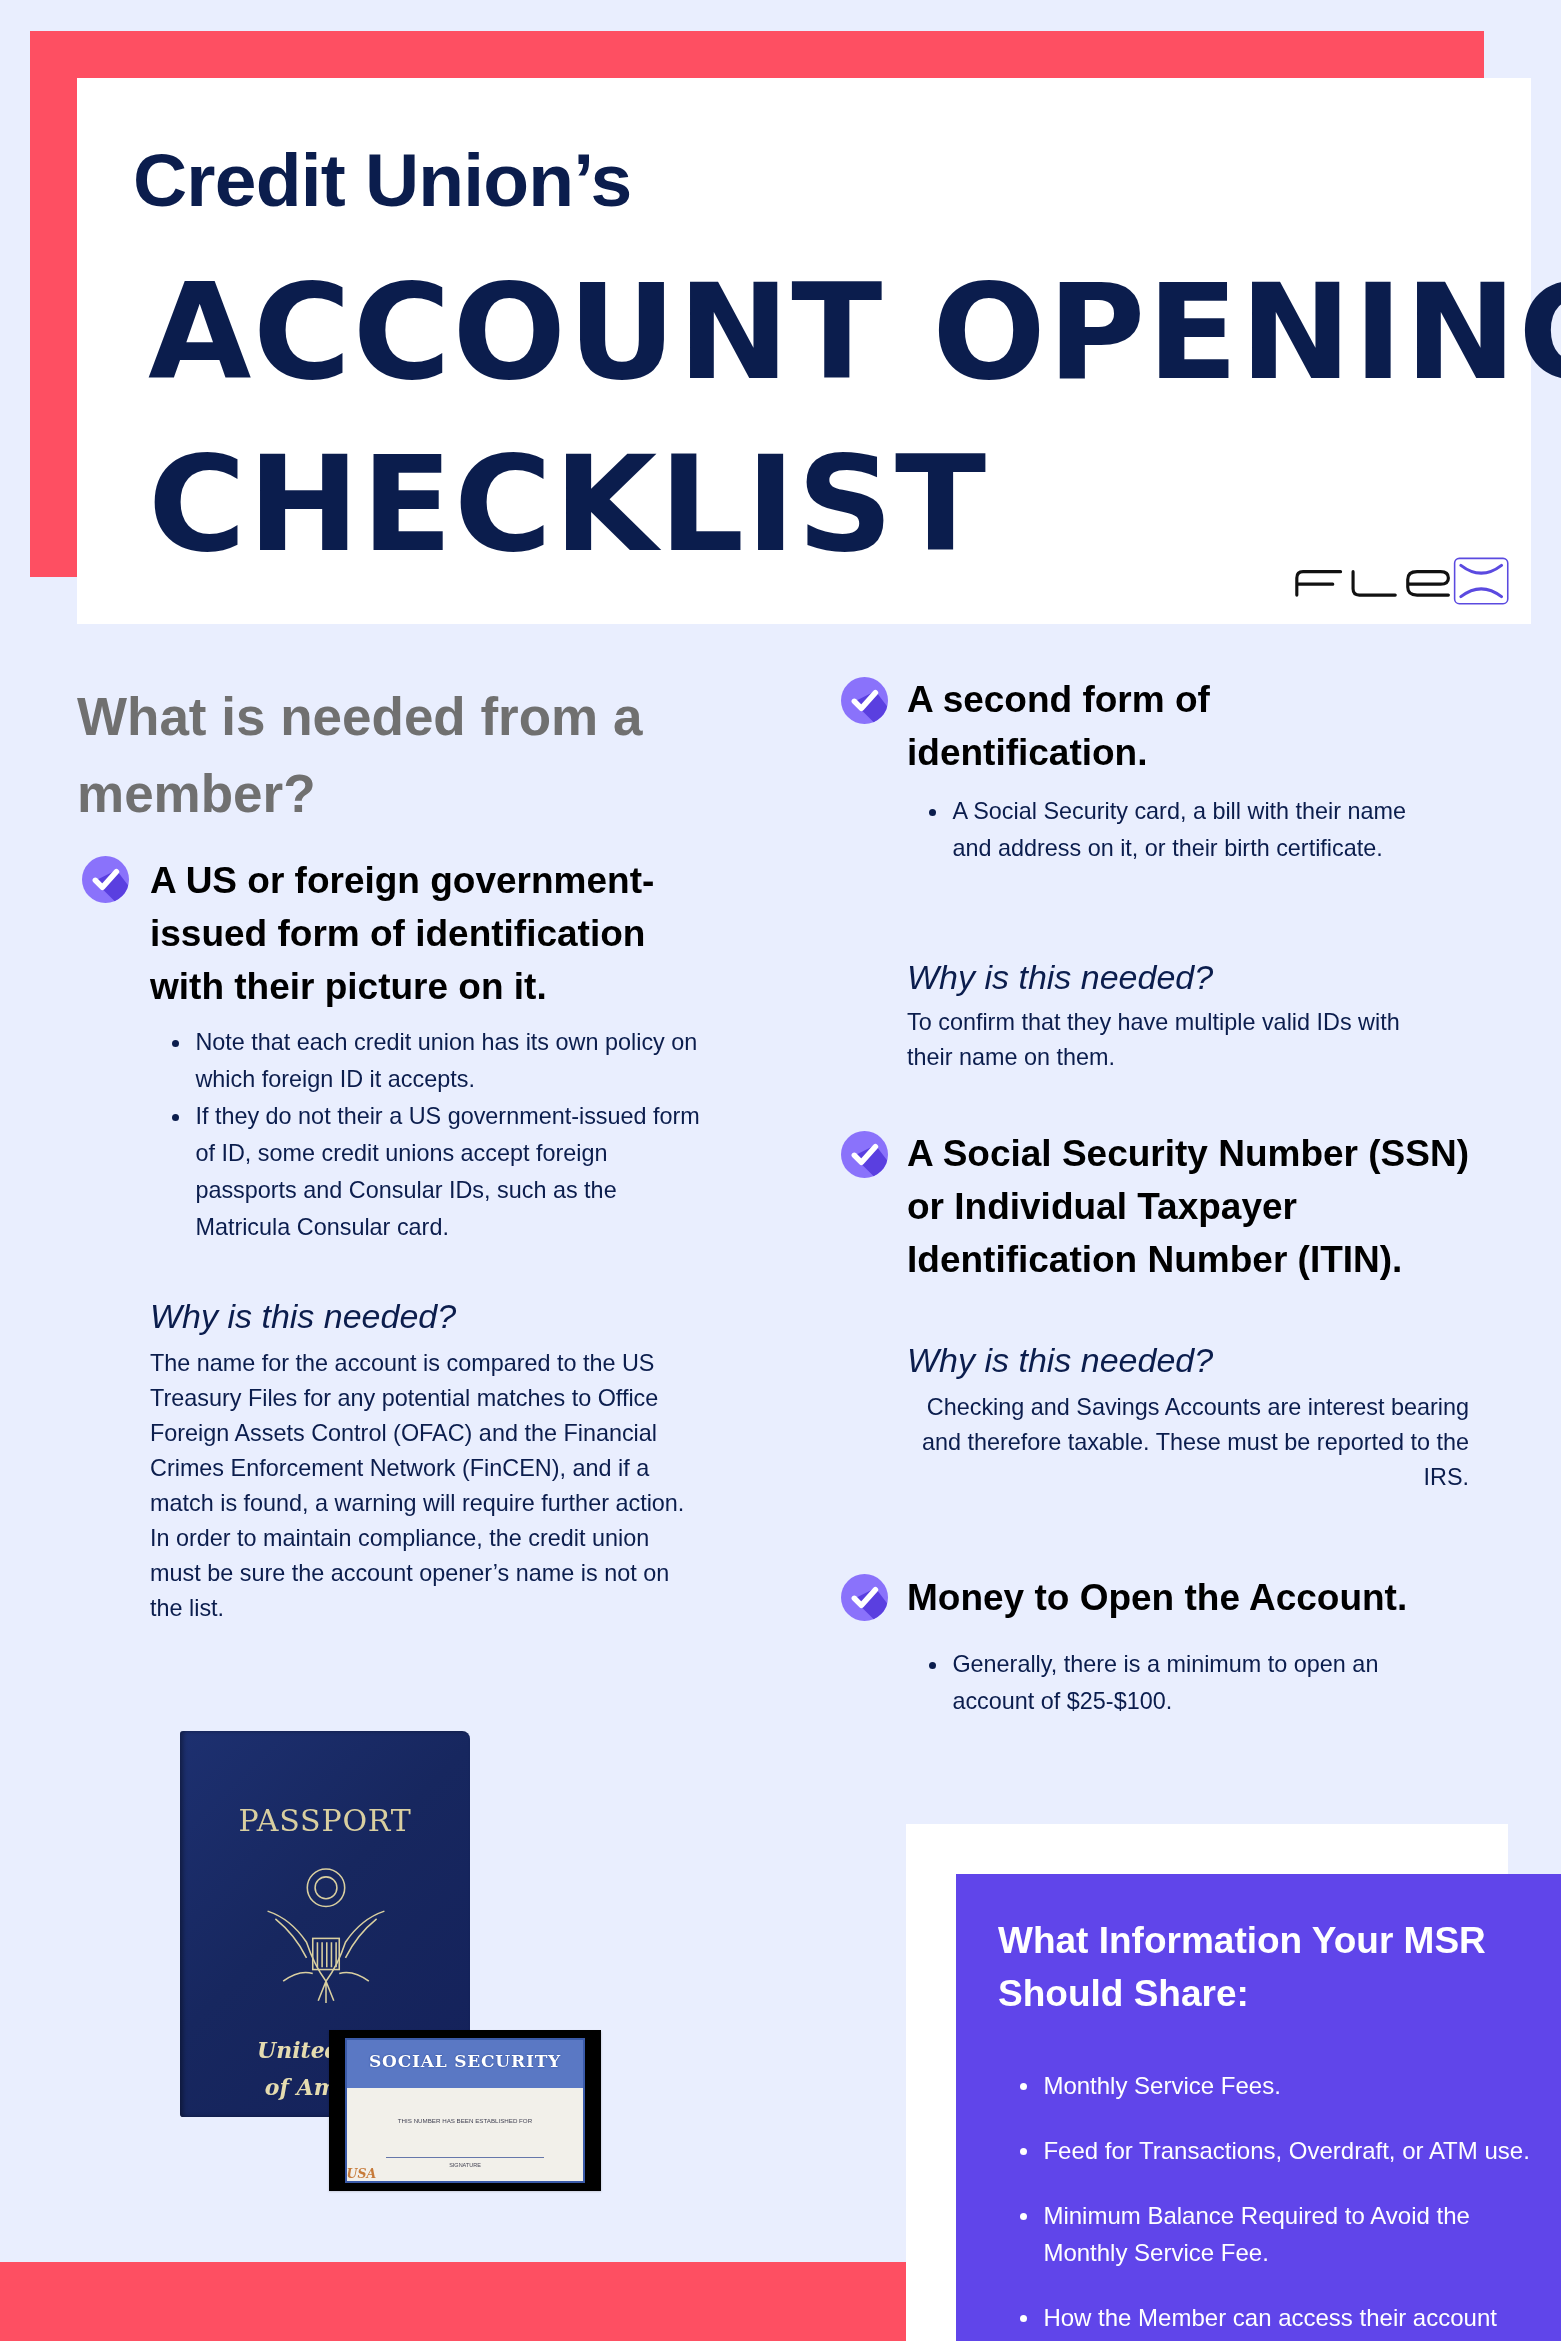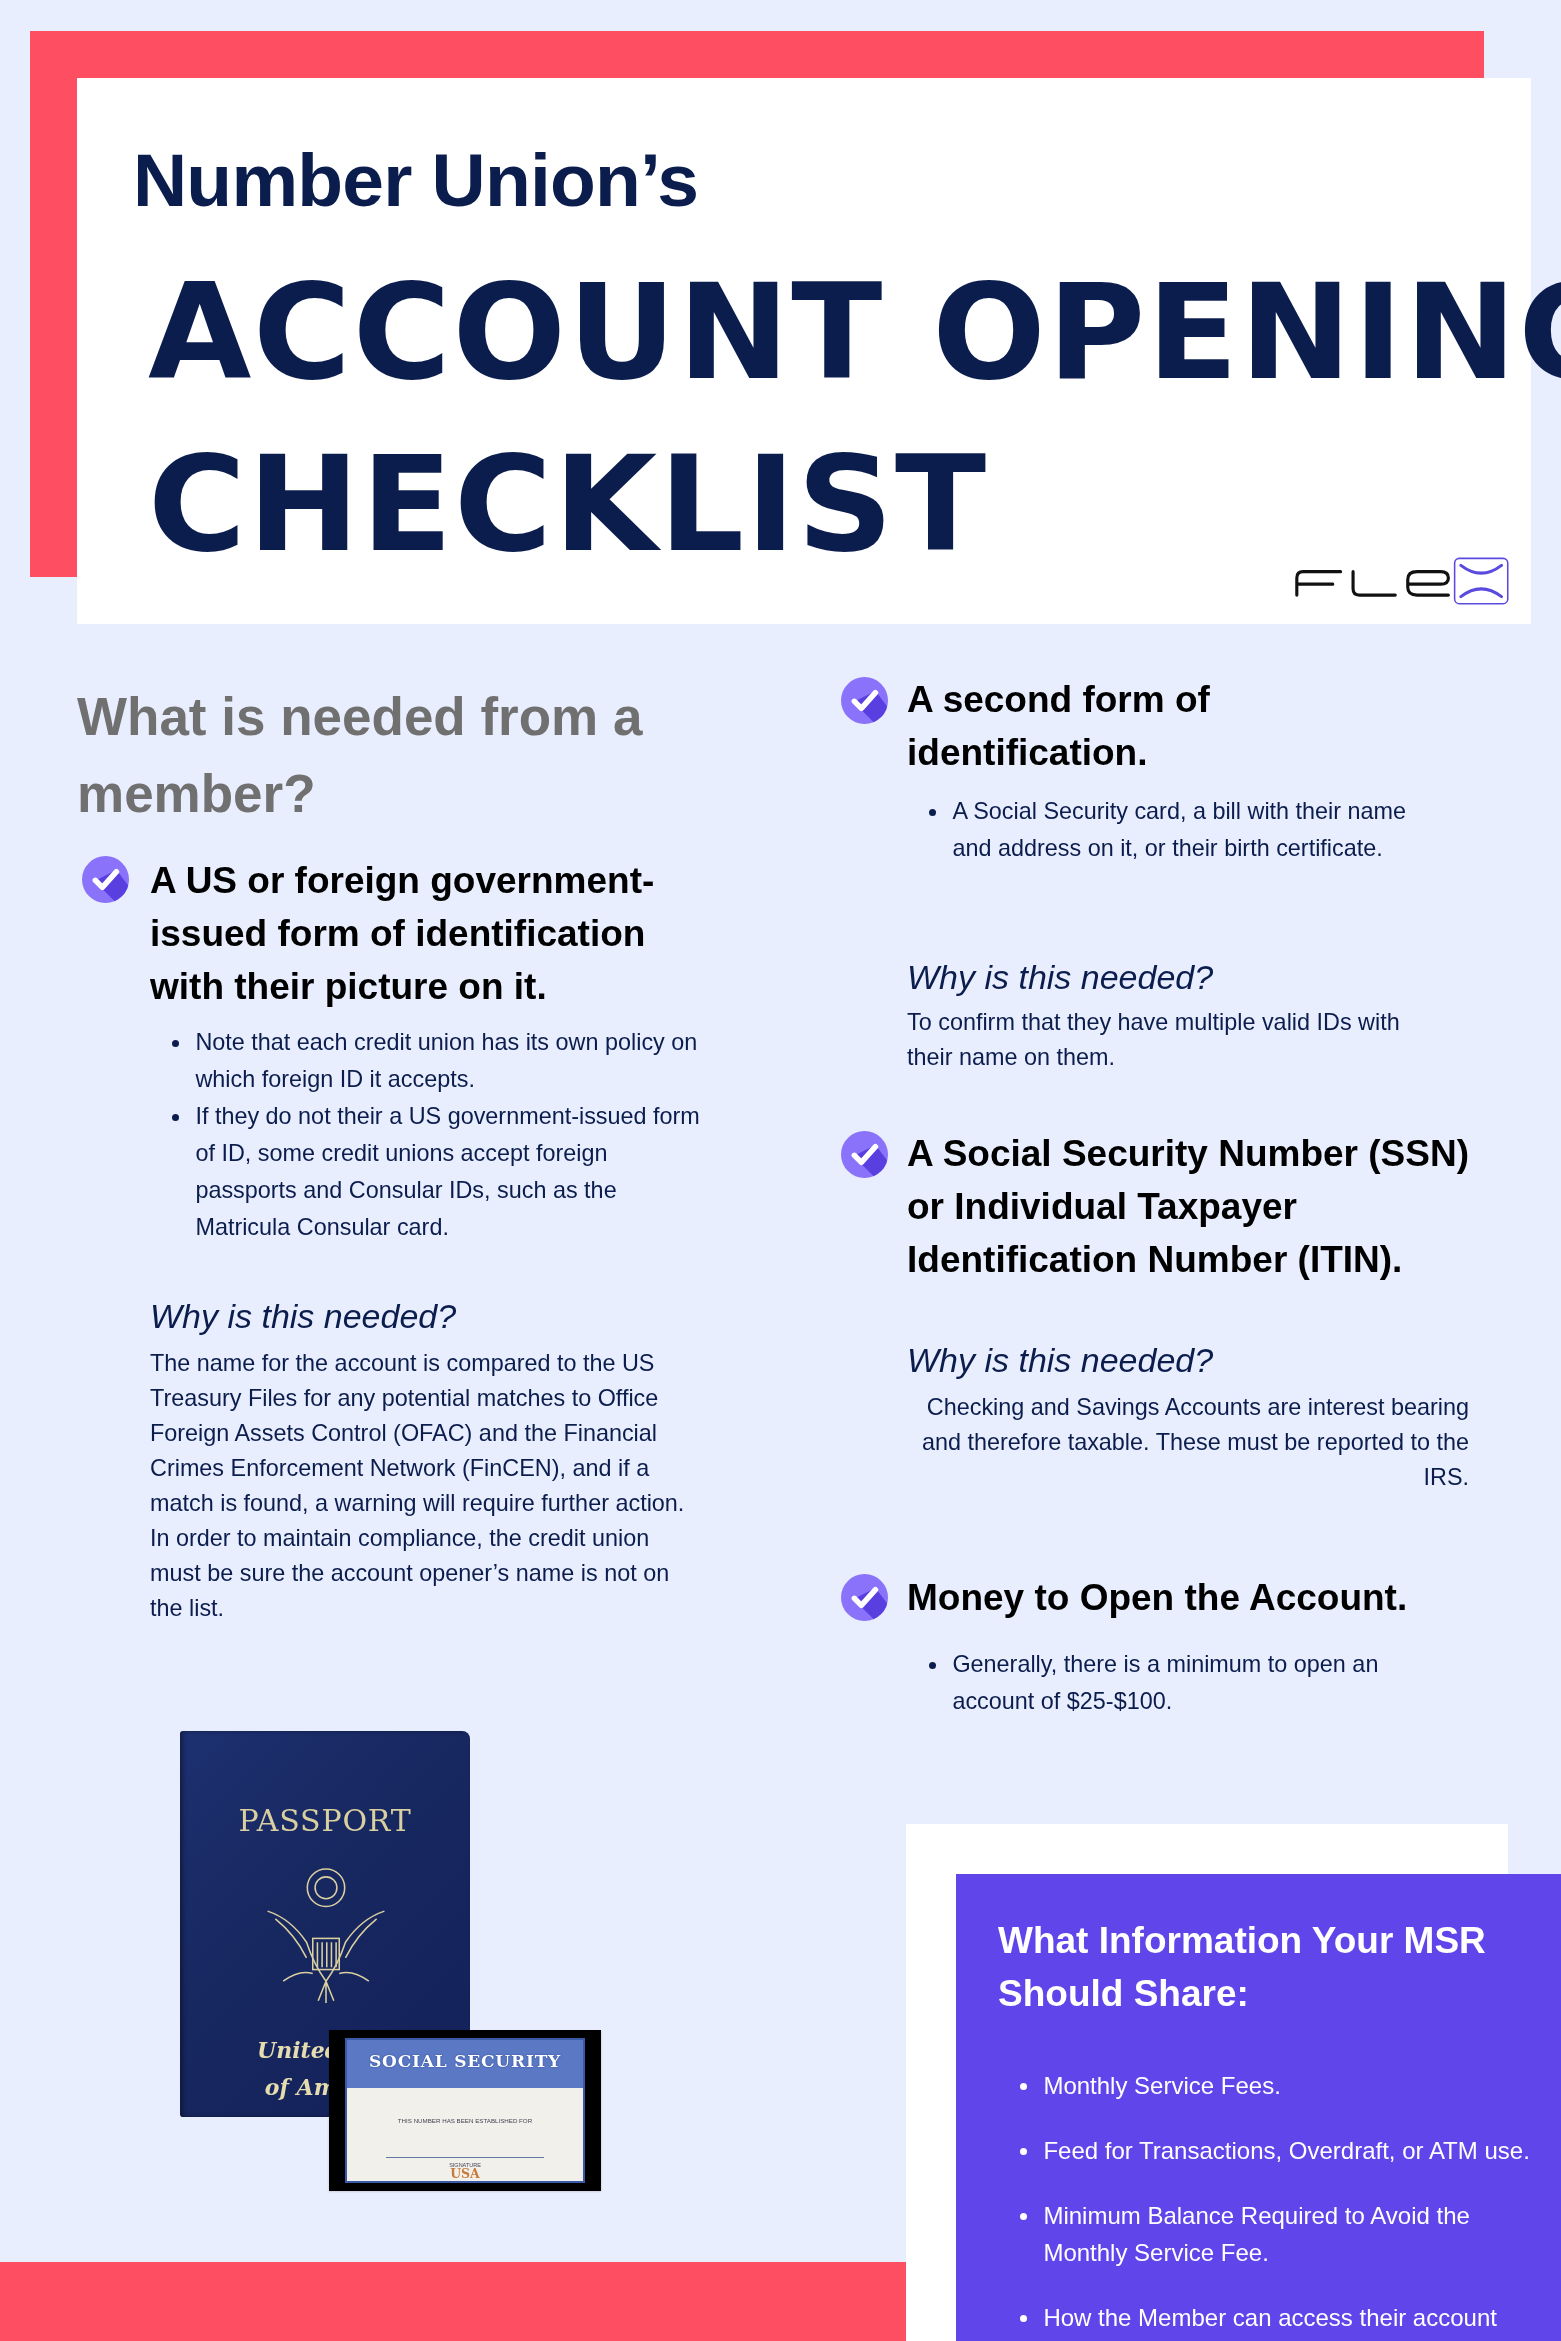--- a/index.html
+++ b/index.html
@@ -87,30 +87,30 @@
     position:absolute; left:0; right:0; top:11px; text-align:center;
     font-family:"DejaVu Serif", serif; font-weight:700; font-size:17px; color:#ffffff;
     letter-spacing:0.8px; text-shadow:0 0 1.6px #1d3b8c;
   }
   .ss-established {
     position:absolute; left:0; right:0; top:77px; text-align:center; font-size:6.2px; color:#445;
   }
   .ss-sign-line { position:absolute; left:39px; right:39px; top:117px; border-top:0.8px solid #6677aa; }
   .ss-signature { position:absolute; left:0; right:0; top:122px; text-align:center; font-size:5.5px; color:#445; }
   .ss-usa {
-    position:absolute; left:0; right:0; bottom:0; text-align:center; font-family:"DejaVu Serif", serif;
-    font-weight:700; font-size:12.5px; color:#c77b3a;
+    position:absolute; left:0; right:0; bottom:0; text-align:left; font-family:"DejaVu Serif", serif;
+    font-weight:700; font-size:12.5px; color:#c77b3a;font-style:italic;
   }
 </style>
 </head>
 <body>
 
 <div class="abs hdr-red"></div>
 <div class="abs hdr-white"></div>
-<div class="abs subtitle">Number Union’s</div>
+<div class="abs subtitle">Credit Union’s</div>
 <div class="abs title l1">ACCOUNT OPENING</div>
 <div class="abs title l2">CHECKLIST</div>
 
 <svg class="abs logo" viewBox="0 0 280 64">
   <title>FLEX</title>
 
   <path d="M6 50 V28 Q6 20 14 20 H62 M6 36 H52" fill="none" stroke="#111" stroke-width="4" stroke-linecap="round"></path>
 
   <path d="M78 20 V42 Q78 50 86 50 H132" fill="none" stroke="#111" stroke-width="4" stroke-linecap="round"></path>
 

